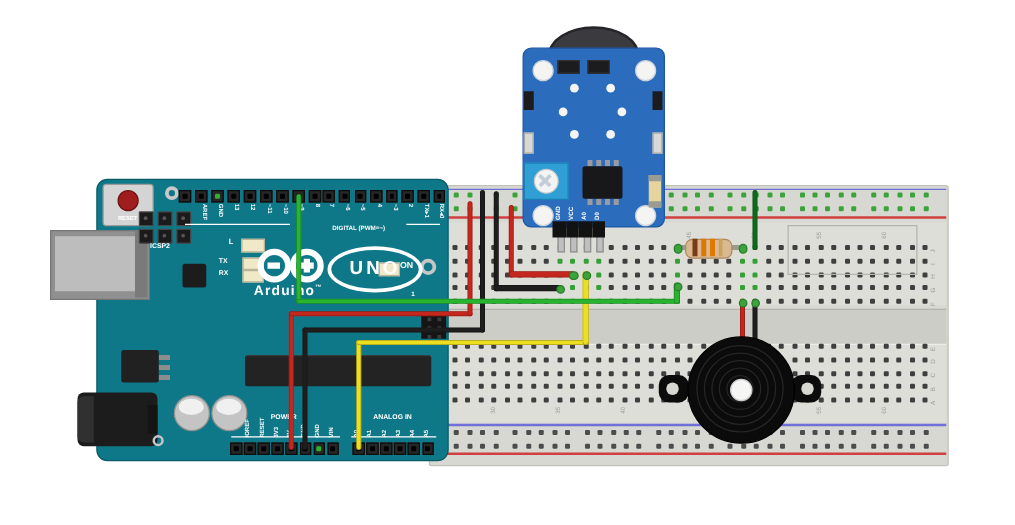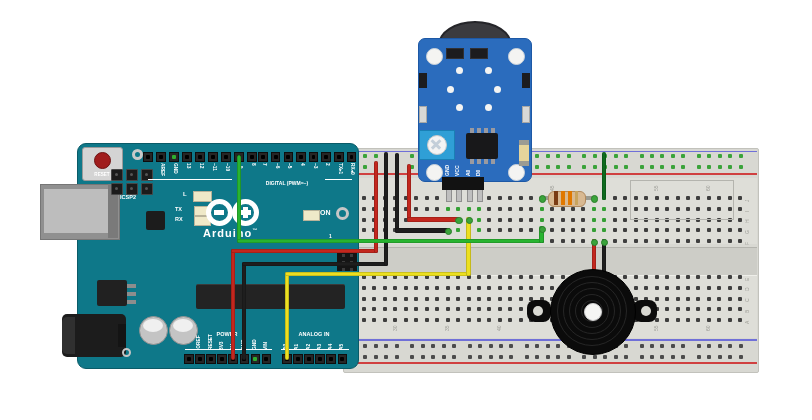--- a/index.html
+++ b/index.html
@@ -20,20 +20,21 @@
   .digital-lbl{left:228px;top:180px;width:118px;text-align:center;font-size:5px;font-weight:bold;z-index:30;}
   .power-lbl{left:200px;top:331px;width:54px;text-align:center;font-size:5.5px;font-weight:bold;z-index:30;}
   .analog-lbl{left:283px;top:331px;width:62px;text-align:center;font-size:5.5px;font-weight:bold;z-index:30;}
   .pin1-lbl{left:329px;top:233px;font-size:5px;font-weight:bold;z-index:30;}
 </style>
 </head>
 <body>
 
 <div id="stage">
 
+  <div class="lbl uno-oval">UNO</div>
   <div class="lbl brand"><span>Arduino</span><sup>™</sup></div>
   <div class="lbl reset-lbl">RESET</div>
   <div class="lbl icsp2-lbl">ICSP2</div>
   <div class="lbl l-lbl">L</div>
   <div class="lbl tx-lbl">TX</div>
   <div class="lbl rx-lbl">RX</div>
   <div class="lbl on-lbl">ON</div>
   <div class="lbl digital-lbl">DIGITAL (PWM=~)</div>
   <div class="lbl power-lbl">POWER</div>
   <div class="lbl analog-lbl">ANALOG IN</div>

